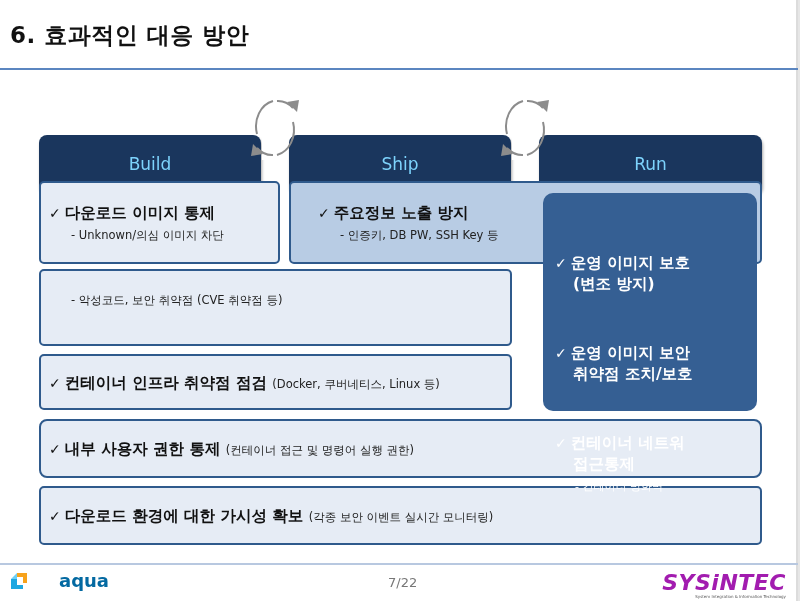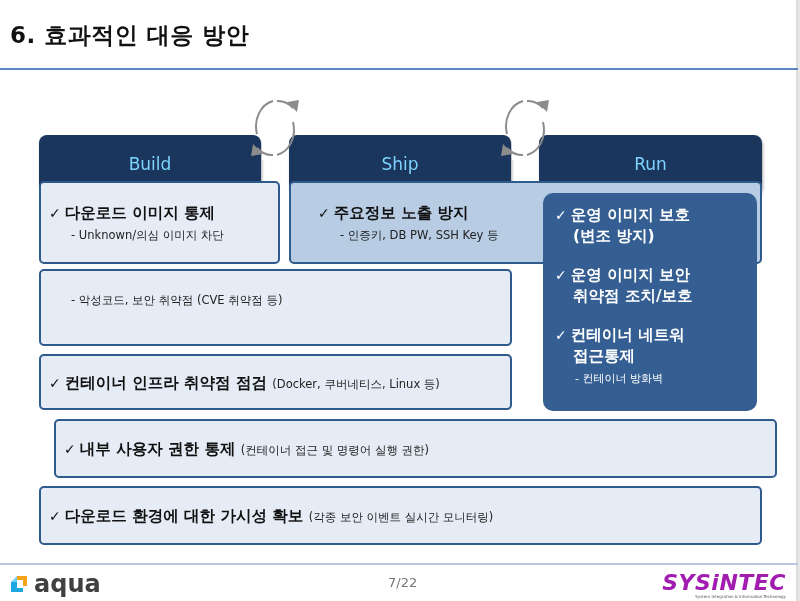--- a/index.html
+++ b/index.html
@@ -21,33 +21,33 @@
     .box { position: absolute; border: 2px solid #2f5a8c; border-radius: 5px; background: #e6ecf5; padding-left: 8px; }
     .box .main { font-size: 15.5px; font-weight: bold; color: #111; white-space: nowrap; }
     .box .sub { font-size: 11.5px; color: #222; margin-left: 22px; margin-top: 4px; white-space: nowrap; }
     .box .inline-sub { font-size: 11.5px; font-weight: normal; color: #222; }
     .check { font-weight: normal; font-size: 14px; margin-right: 4px; }
 
     .b1 { left: 39px; top: 181px; width: 241px; height: 83px; padding-top: 20px; }
     .b2 { left: 289px; top: 181px; width: 473px; height: 83px; background: #b8cce4; padding-top: 20px; padding-left: 27px; }
     .b3 { left: 39px; top: 269px; width: 473px; height: 77px; padding-top: 18px; }
     .b4 { left: 39px; top: 354px; width: 473px; height: 56px; padding-top: 17px; }
-    .b5 { left: 54px; top: 419px; width: 723px; height: 59px; padding-top: 18px; }
+    .b5 { left: 39px; top: 419px; width: 723px; height: 59px; padding-top: 18px; border-radius: 8px; }
     .b6 { left: 39px; top: 486px; width: 723px; height: 59px; padding-top: 18px; }
 
     .run-panel { position: absolute; left: 543px; top: 193px; width: 214px; height: 218px; background: #355f93; border-radius: 10px; color: #fff; padding: 12px 0 0 12px; }
-    .run-item { font-size: 15.5px; font-weight: bold; line-height: 21px; margin-bottom: 18px; }
+    .run-item { font-size: 15.5px; font-weight: bold; line-height: 21px; margin-bottom: 18px; margin-top: 48px; }
     .run-item .line2 { padding-left: 18px; }
     .run-item .sub { font-size: 11px; font-weight: normal; padding-left: 20px; margin-top: 4px; line-height: 15px; }
     .run-item .check { color: #fff; }
 
     .footer-rule { position: absolute; left: 0; top: 563px; width: 798px; height: 2px; background: #b8c8e0; }
     .logo-aqua { position: absolute; left: 9px; top: 570px; display: flex; align-items: center; }
     .logo-aqua .mark { width: 20px; height: 20px; position: relative; margin-right: 5px; }
-    .logo-aqua .txt { font-size: 24px; font-weight: bold; color: #404040; }
+    .logo-aqua .txt { font-size: 18px; font-weight: bold; color: #0369a1; margin-left: 25px; }
     .page-num { position: absolute; left: 388px; top: 575px; font-size: 13px; color: #777; }
     .logo-sys { position: absolute; right: 10px; top: 570px; text-align: right; }
     .logo-sys .name { font-size: 22px; font-weight: bold; font-style: italic; color: #a21caf; letter-spacing: 0.5px; }
     .logo-sys .tag { font-size: 4px; color: #555; margin-top: -1px; }
   </style>
 </head>
 <body>
 
 <div class="slide">
   <div class="title">6. 효과적인 대응 방안</div>

